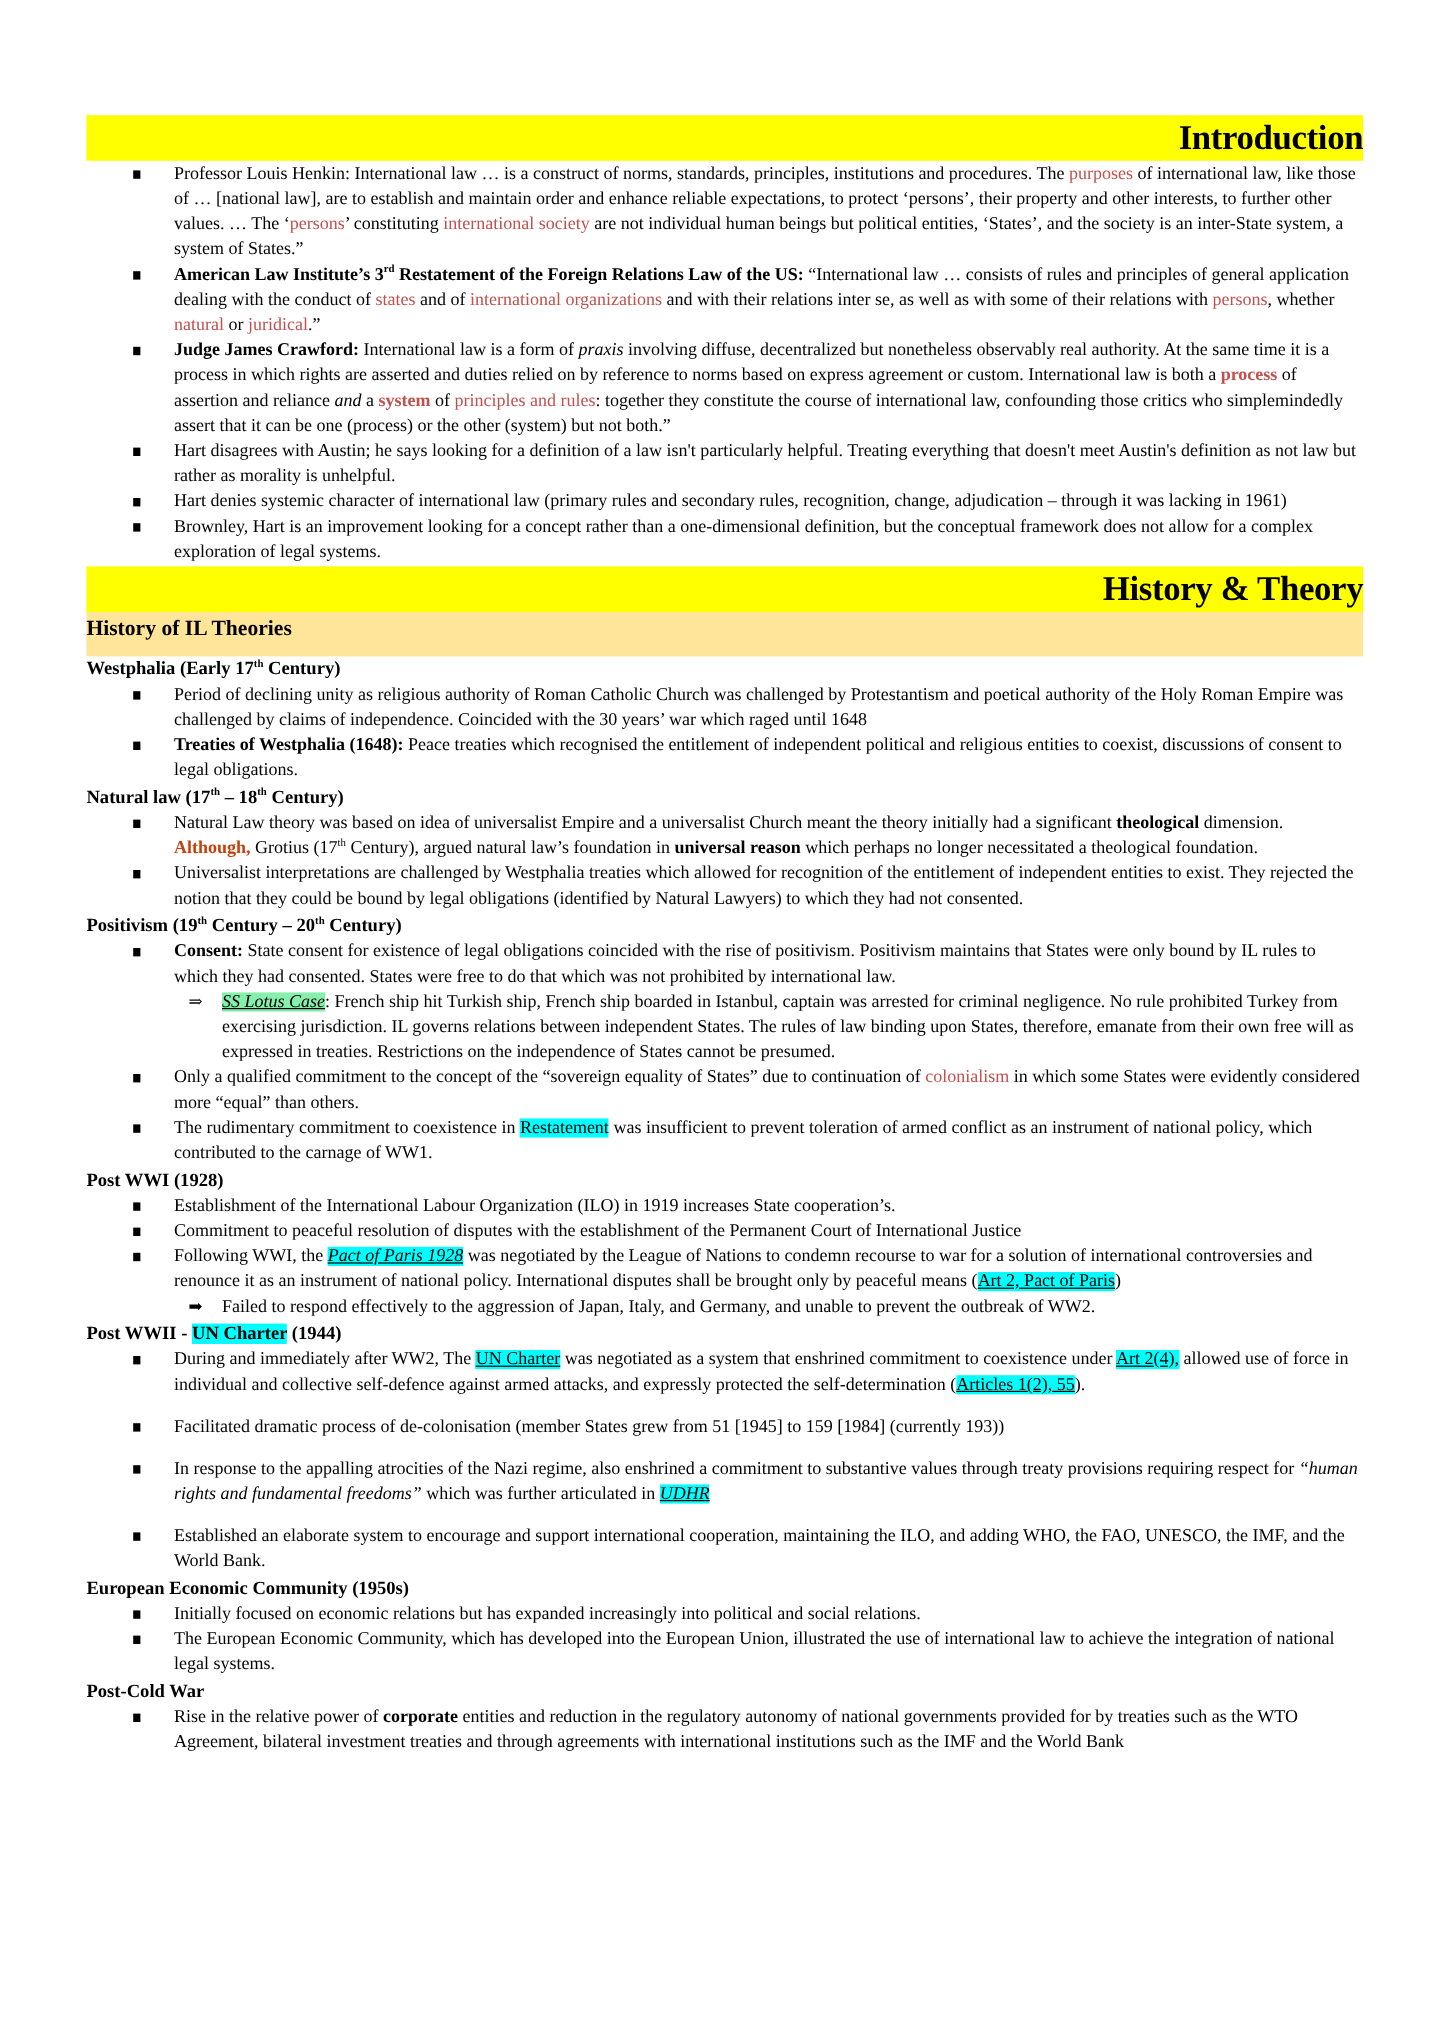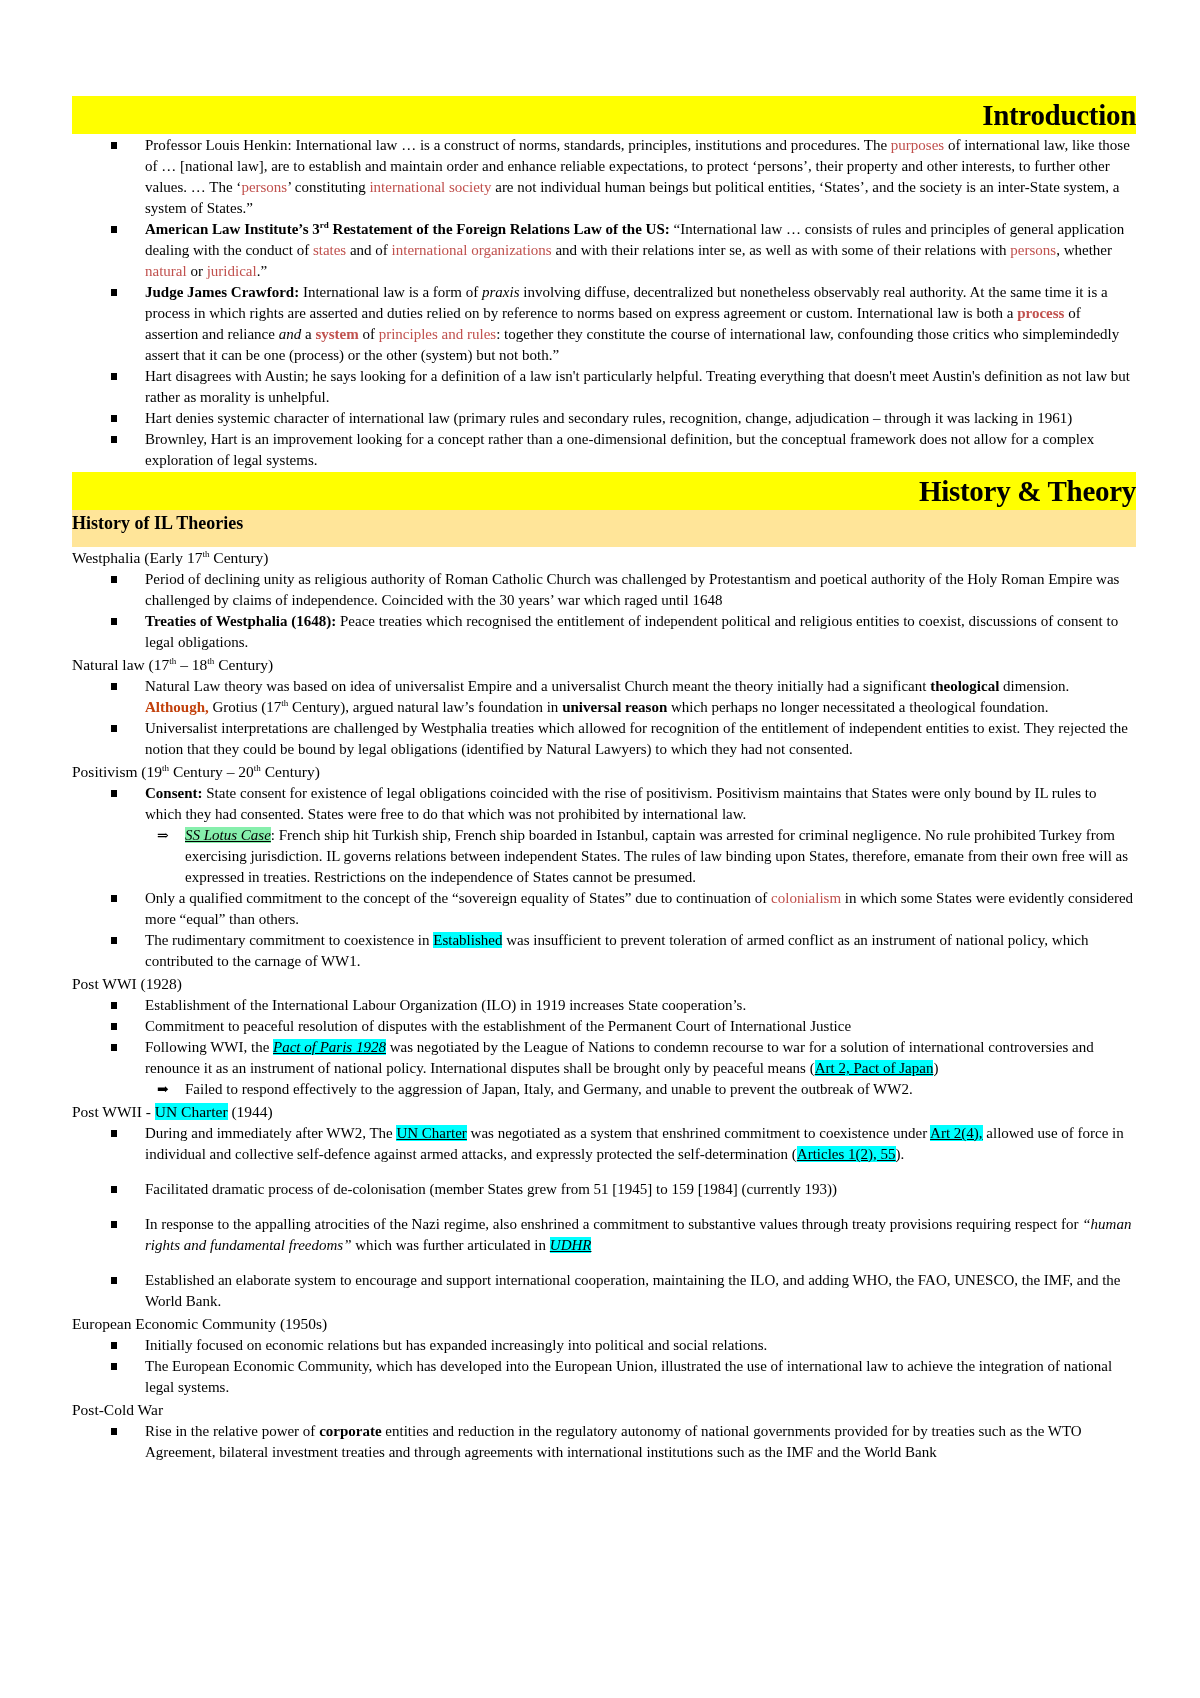--- a/index.html
+++ b/index.html
@@ -3,21 +3,21 @@
 <meta charset="utf-8">
 <style>
   html, body { margin: 0; padding: 0; background: #ffffff; }
   body { width: 1200px; height: 1698px; position: relative; overflow: hidden;
          font-family: "Liberation Serif", "DejaVu Serif", serif; color: #000; }
   .page { position: absolute; left: 72px; top: 96px; width: 1064px; }
   .h1 { background: #ffff00; font-size: 29px; font-weight: bold; line-height: 38px;
         height: 38px; padding-left: 0; letter-spacing: -0.3px; margin: 0; text-align: right; }
   .h2 { background: #ffe599; font-size: 18px; font-weight: bold; line-height: 26px;
         height: 37px; margin: 0; }
-  .h3 { font-size: 15.5px; font-weight: normal; line-height: 21px; margin: 0; }
+  .h3 { font-size: 15.5px; font-weight: bold; line-height: 21px; margin: 0; }
   ul { list-style: none; margin: 1px; padding: 0; }
   li.b { position: relative; padding-left: 72px; font-size: 15px; line-height: 21px; }
   li.b::before { content: ""; position: absolute; left: 38px; top: 7px; width: 6px; height: 7px; background: #000; }
   li.b.gap { margin-bottom: 14px; }
   li.sub { position: relative; padding-left: 112px; font-size: 15px; line-height: 21px; }
   li.sub .arrow { position: absolute; left: 84px; top: 0; font-size: 14px; }
   .red { color: #c0504d; }
   .bred { color: #c2410c; font-weight: bold; }
   .hl-y { background: #86efac; }
   .hl-c { background: #00ffff; }
@@ -54,28 +54,28 @@
   <ul>
     <li class="b"><span>Natural Law theory was based on idea of universalist Empire and a universalist Church meant the theory initially had a significant </span><b>theological</b><span> dimension. </span><span class="bred">Although,</span><span> Grotius (17</span><sup>th</sup><span> Century), argued natural law’s foundation in </span><b>universal reason</b><span> which perhaps no longer necessitated a theological foundation.</span></li>
     <li class="b">Universalist interpretations are challenged by Westphalia treaties which allowed for recognition of the entitlement of independent entities to exist. They rejected the notion that they could be bound by legal obligations (identified by Natural Lawyers) to which they had not consented.</li>
   </ul>
 
   <h3 class="h3"><span>Positivism (19</span><sup>th</sup><span> Century – 20</span><sup>th</sup><span> Century)</span></h3>
   <ul>
     <li class="b"><b>Consent:</b><span> State consent for existence of legal obligations coincided with the rise of positivism. Positivism maintains that States were only bound by IL rules to which they had consented. States were free to do that which was not prohibited by international law.</span></li>
     <li class="sub"><span class="arrow">⇒</span><i class="hl-y"><u>SS Lotus Case</u></i><span>: French ship hit Turkish ship, French ship boarded in Istanbul, captain was arrested for criminal negligence. No rule prohibited Turkey from exercising jurisdiction. IL governs relations between independent States. The rules of law binding upon States, therefore, emanate from their own free will as expressed in treaties. Restrictions on the independence of States cannot be presumed.</span></li>
     <li class="b"><span>Only a qualified commitment to the concept of the “sovereign equality of States” due to continuation of </span><span class="red">colonialism</span><span> in which some States were evidently considered more “equal” than others.</span></li>
-    <li class="b"><span>The rudimentary commitment to coexistence in </span><span class="hl-c">Established</span><span> was insufficient to prevent toleration of armed conflict as an instrument of national policy, which contributed to the carnage of WW1.</span></li>
+    <li class="b"><span>The rudimentary commitment to coexistence in </span><span class="hl-c">Restatement</span><span> was insufficient to prevent toleration of armed conflict as an instrument of national policy, which contributed to the carnage of WW1.</span></li>
   </ul>
 
   <h3 class="h3">Post WWI (1928)</h3>
   <ul>
     <li class="b">Establishment of the International Labour Organization (ILO) in 1919 increases State cooperation’s.</li>
     <li class="b">Commitment to peaceful resolution of disputes with the establishment of the Permanent Court of International Justice</li>
-    <li class="b"><span>Following WWI, the </span><i class="hl-c"><u>Pact of Paris 1928</u></i><span> was negotiated by the League of Nations to condemn recourse to war for a solution of international controversies and renounce it as an instrument of national policy. International disputes shall be brought only by peaceful means (</span><u class="hl-c">Art 2, Pact of Japan</u><span>)</span></li>
+    <li class="b"><span>Following WWI, the </span><i class="hl-c"><u>Pact of Paris 1928</u></i><span> was negotiated by the League of Nations to condemn recourse to war for a solution of international controversies and renounce it as an instrument of national policy. International disputes shall be brought only by peaceful means (</span><u class="hl-c">Art 2, Pact of Paris</u><span>)</span></li>
     <li class="sub"><span class="arrow">➡</span><span>Failed to respond effectively to the aggression of Japan, Italy, and Germany, and unable to prevent the outbreak of WW2.</span></li>
   </ul>
 
   <h3 class="h3"><span>Post WWII - </span><span class="hl-c">UN Charter</span><span> (1944)</span></h3>
   <ul>
     <li class="b gap"><span>During and immediately after WW2, The </span><u class="hl-c">UN Charter</u><span> was negotiated as a system that enshrined commitment to coexistence under </span><u class="hl-c">Art 2(4),</u><span> allowed use of force in individual and collective self-defence against armed attacks, and expressly protected the self-determination (</span><u class="hl-c">Articles 1(2), 55</u><span>).</span></li>
     <li class="b gap">Facilitated dramatic process of de-colonisation (member States grew from 51 [1945] to 159 [1984] (currently 193))</li>
     <li class="b gap"><span>In response to the appalling atrocities of the Nazi regime, also enshrined a commitment to substantive values through treaty provisions requiring respect for </span><i>“human rights and fundamental freedoms”</i><span> which was further articulated in </span><i class="hl-c"><u>UDHR</u></i></li>
     <li class="b">Established an elaborate system to encourage and support international cooperation, maintaining the ILO, and adding WHO, the FAO, UNESCO, the IMF, and the World Bank.</li>
   </ul>

